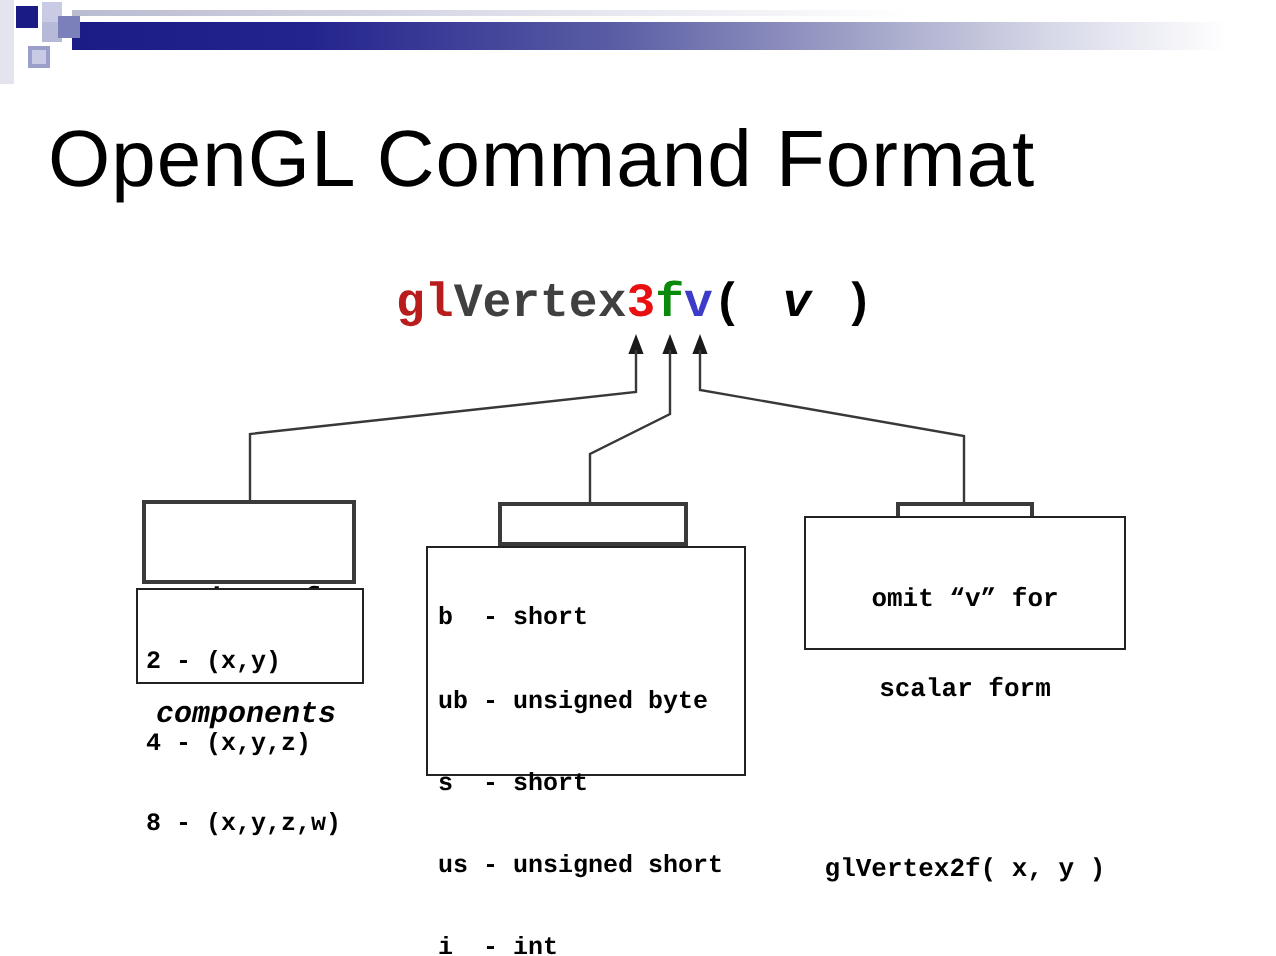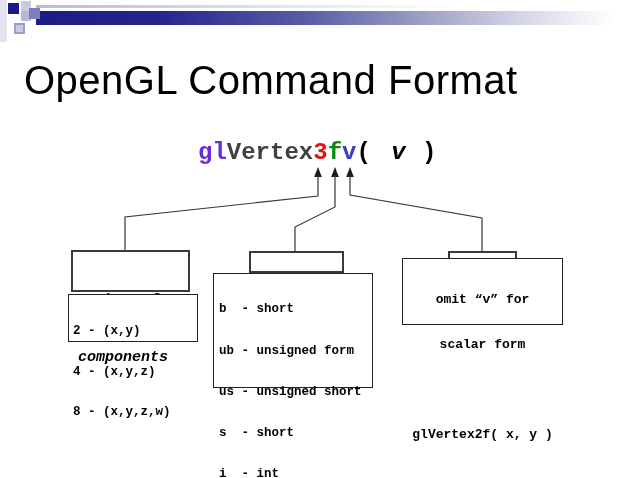--- a/index.html
+++ b/index.html
@@ -37,22 +37,22 @@
   .connectors polyline { fill:none; stroke:#383838; stroke-width:1.2; }
   .connectors polygon  { fill:#1a1a1a; }
   
   .hdr-box, .list-box {
     position:absolute; background:#fff; box-sizing:border-box;
     font-family:"Liberation Mono","DejaVu Sans Mono",monospace;
     font-weight:bold; color:#000; white-space:pre;
   }
   .hdr-box  { border:2px solid #3a3a3a; font-style:italic; font-size:15px; }
   .list-box { border:1.5px solid #222; font-size:12.5px; }
-  .comp-hdr  { left:71px;  top:250px; width:119px; height:42px; padding:1px 7px 0 5px; line-height:19px; }
-  .comp-list { left:68px;  top:294px; width:130px; height:48px; padding:3px 0 0 4px; line-height:13.5px; }
+  .comp-hdr  { left:71px;  top:250px; width:107px; height:42px; padding:1px 7px 0 5px; line-height:19px; }
+  .comp-list { left:68px;  top:294px; width:114px; height:48px; padding:3px 0 0 4px; line-height:13.5px; }
   .dt-hdr    { left:249px; top:251px; width:95px;  height:22px; text-align:center; line-height:19px; }
   .dt-list   { left:213px; top:273px; width:160px; height:115px; padding:2px 0 0 5px; line-height:13.7px; }
   .vec-hdr   { left:448px; top:251px; width:69px;  height:22px; text-align:center; line-height:19px; }
   .vec-list  { left:402px; top:258px; width:161px; height:67px; padding:3px 0 0 0; text-align:center; font-size:13px; }
   .vec-line  { height:15px; line-height:15px; }
 </style>
 </head>
 <body>
 
 <div class="slide">
@@ -63,21 +63,21 @@
     <div class="deco-bar"></div>
     <div class="deco-navy"></div>
     <div class="deco-pale"></div>
     <div class="deco-light"></div>
     <div class="deco-med"></div>
     <div class="deco-lav"></div>
   </div>
 
   <div class="title">OpenGL Command Format</div>
 
-  <div class="command"><span style="color: #6d28d9;">gl</span><span style="color: #404040;">Vertex</span><span style="color: rgb(232, 16, 16);">3</span><span style="color: rgb(10, 138, 10);">f</span><span style="color: rgb(60, 60, 200);">v</span><span>( </span><span class="cmd-arg">v</span><span> )</span></div>
+  <div class="command"><span style="color: #b91c1c;">gl</span><span style="color: #404040;">Vertex</span><span style="color: rgb(232, 16, 16);">3</span><span style="color: rgb(10, 138, 10);">f</span><span style="color: rgb(60, 60, 200);">v</span><span>( </span><span class="cmd-arg">v</span><span> )</span></div>
 
   <svg class="connectors" viewBox="0 0 638 478" xmlns="http://www.w3.org/2000/svg">
     <polygon points="318,167 314.2,177 321.8,177"></polygon>
     <polygon points="335,167 331.2,177 338.8,177"></polygon>
     <polygon points="350,167 346.2,177 353.8,177"></polygon>
     <polyline points="318,175 318,196 125,217 125,251"></polyline>
     <polyline points="335,175 335,207 295,227 295,252"></polyline>
     <polyline points="350,175 350,195 482,218 482,252"></polyline>
   </svg>
 
@@ -89,23 +89,23 @@
     <div>2 - (x,y)</div>
     <div>4 - (x,y,z)</div>
     <div>8 - (x,y,z,w)</div>
   </div>
 
   <div class="hdr-box dt-hdr">
     <span>Data Type</span>
   </div>
   <div class="list-box dt-list">
     <div>b  - short</div>
-    <div>ub - unsigned form</div>
+    <div>ub - unsigned byte</div>
+    <div>s  - short</div>
     <div>us - unsigned short</div>
-    <div>s  - short</div>
     <div>i  - int</div>
     
     
     
   </div>
 
   <div class="hdr-box vec-hdr">
     <span>Vector</span>
   </div>
   <div class="list-box vec-list">

